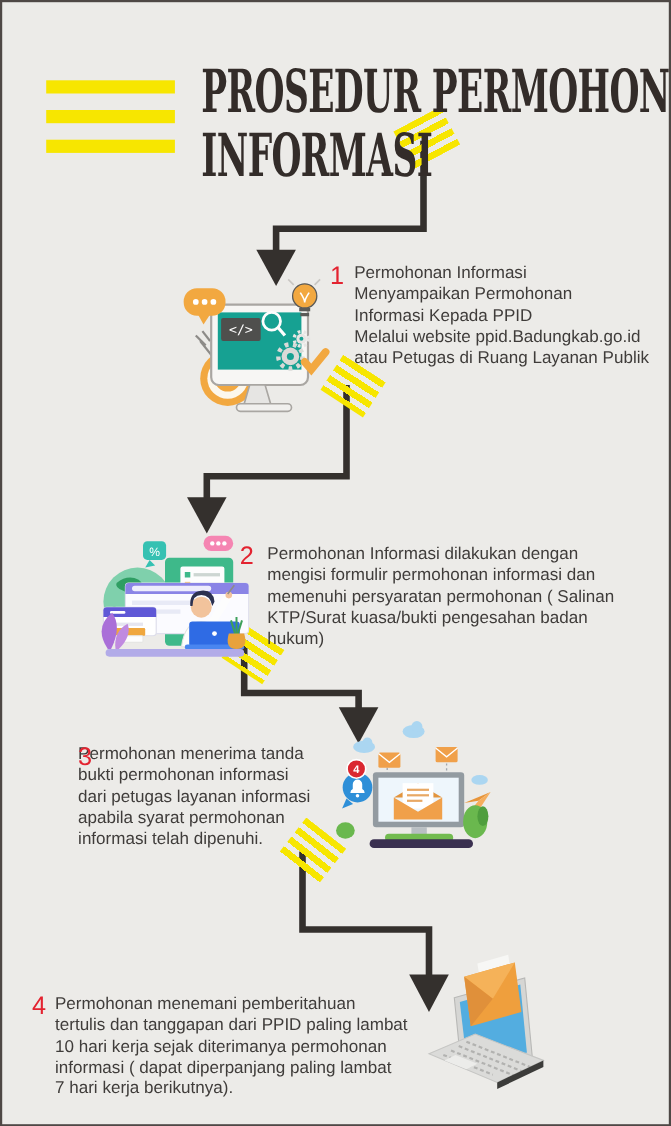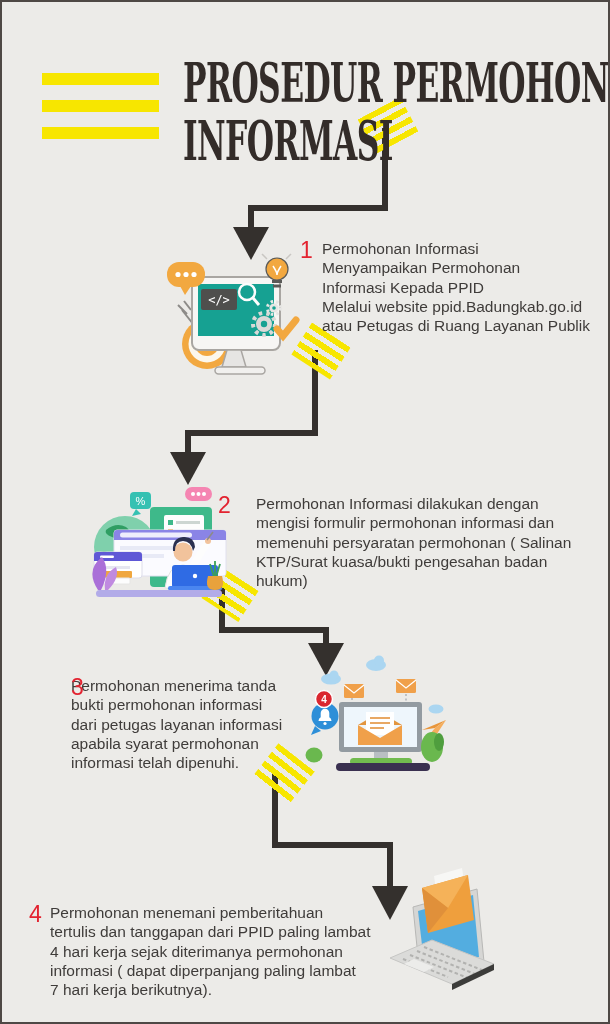--- a/index.html
+++ b/index.html
@@ -37,21 +37,21 @@
   
   .step{position:absolute;z-index:3;}
   .step .num{
     position:absolute;left:0;top:0;color:#e32330;
     font-size:23px;line-height:23px;font-weight:normal;
   }
   .step .txt{
     white-space:pre-line;color:#3f3c3a;font-size:15.5px;line-height:19.3px;
   }
   #step1{left:298px;top:237px;} #step1 .txt{margin-left:22px;width:300px;}
-  #step2{left:216px;top:492px;} #step2 .txt{margin-left:38px;width:352px;}
+  #step2{left:216px;top:492px;} #step2 .txt{margin-left:25px;width:352px;}
   #step3{left:69px; top:674px;} #step3 .txt{width:262px;}
   #step4{left:27px; top:901px;} #step4 .txt{margin-left:21px;width:352px;}
 </style>
 </head>
 <body>
 
 <div id="canvas">
 
   <div class="menu-bar" style="top:71px"></div>
   <div class="menu-bar" style="top:98px"></div>
@@ -340,18 +340,18 @@
 bukti permohonan informasi
 dari petugas layanan informasi
 apabila syarat permohonan
 informasi telah dipenuhi.</div>
   </div>
 
   <div class="step" id="step4">
     <span class="num">4</span>
     <div class="txt">Permohonan menemani pemberitahuan
 tertulis dan tanggapan dari PPID paling lambat
-4 hari kerja sejak diterimanya permohonan
+10 hari kerja sejak diterimanya permohonan
 informasi ( dapat diperpanjang paling lambat
 7 hari kerja berikutnya).</div>
   </div>
 
 </div>
 
 </body></html>

